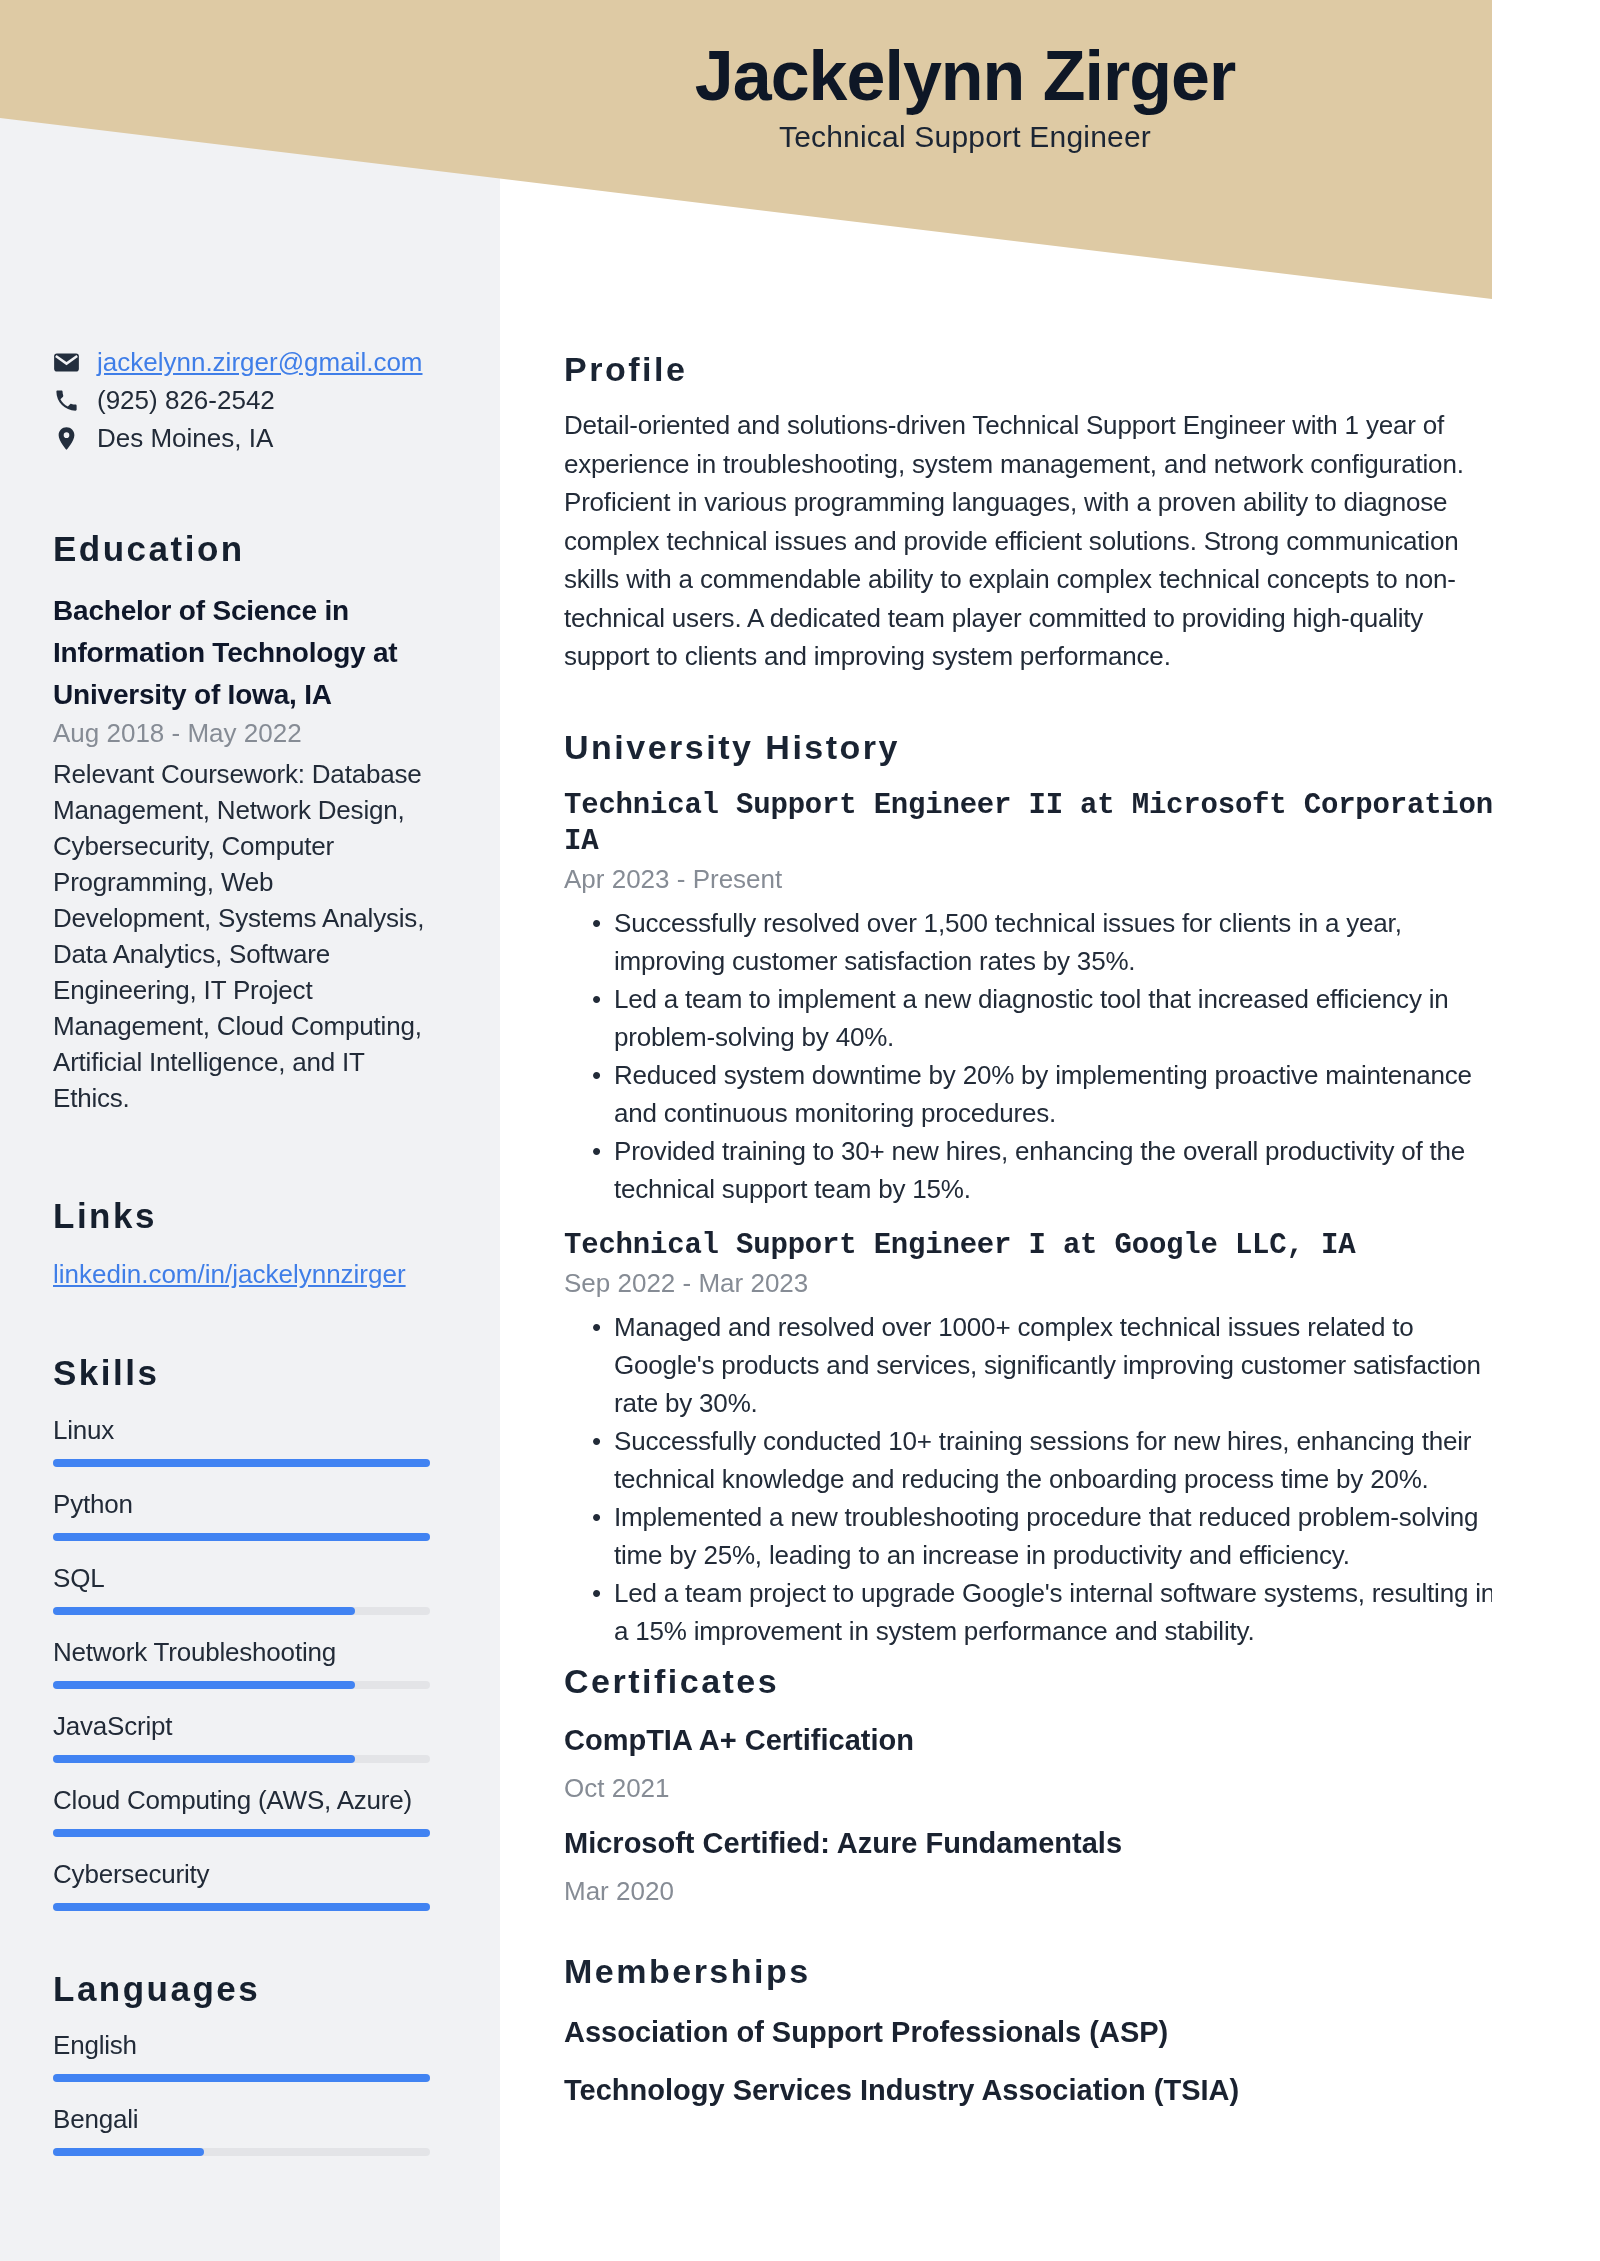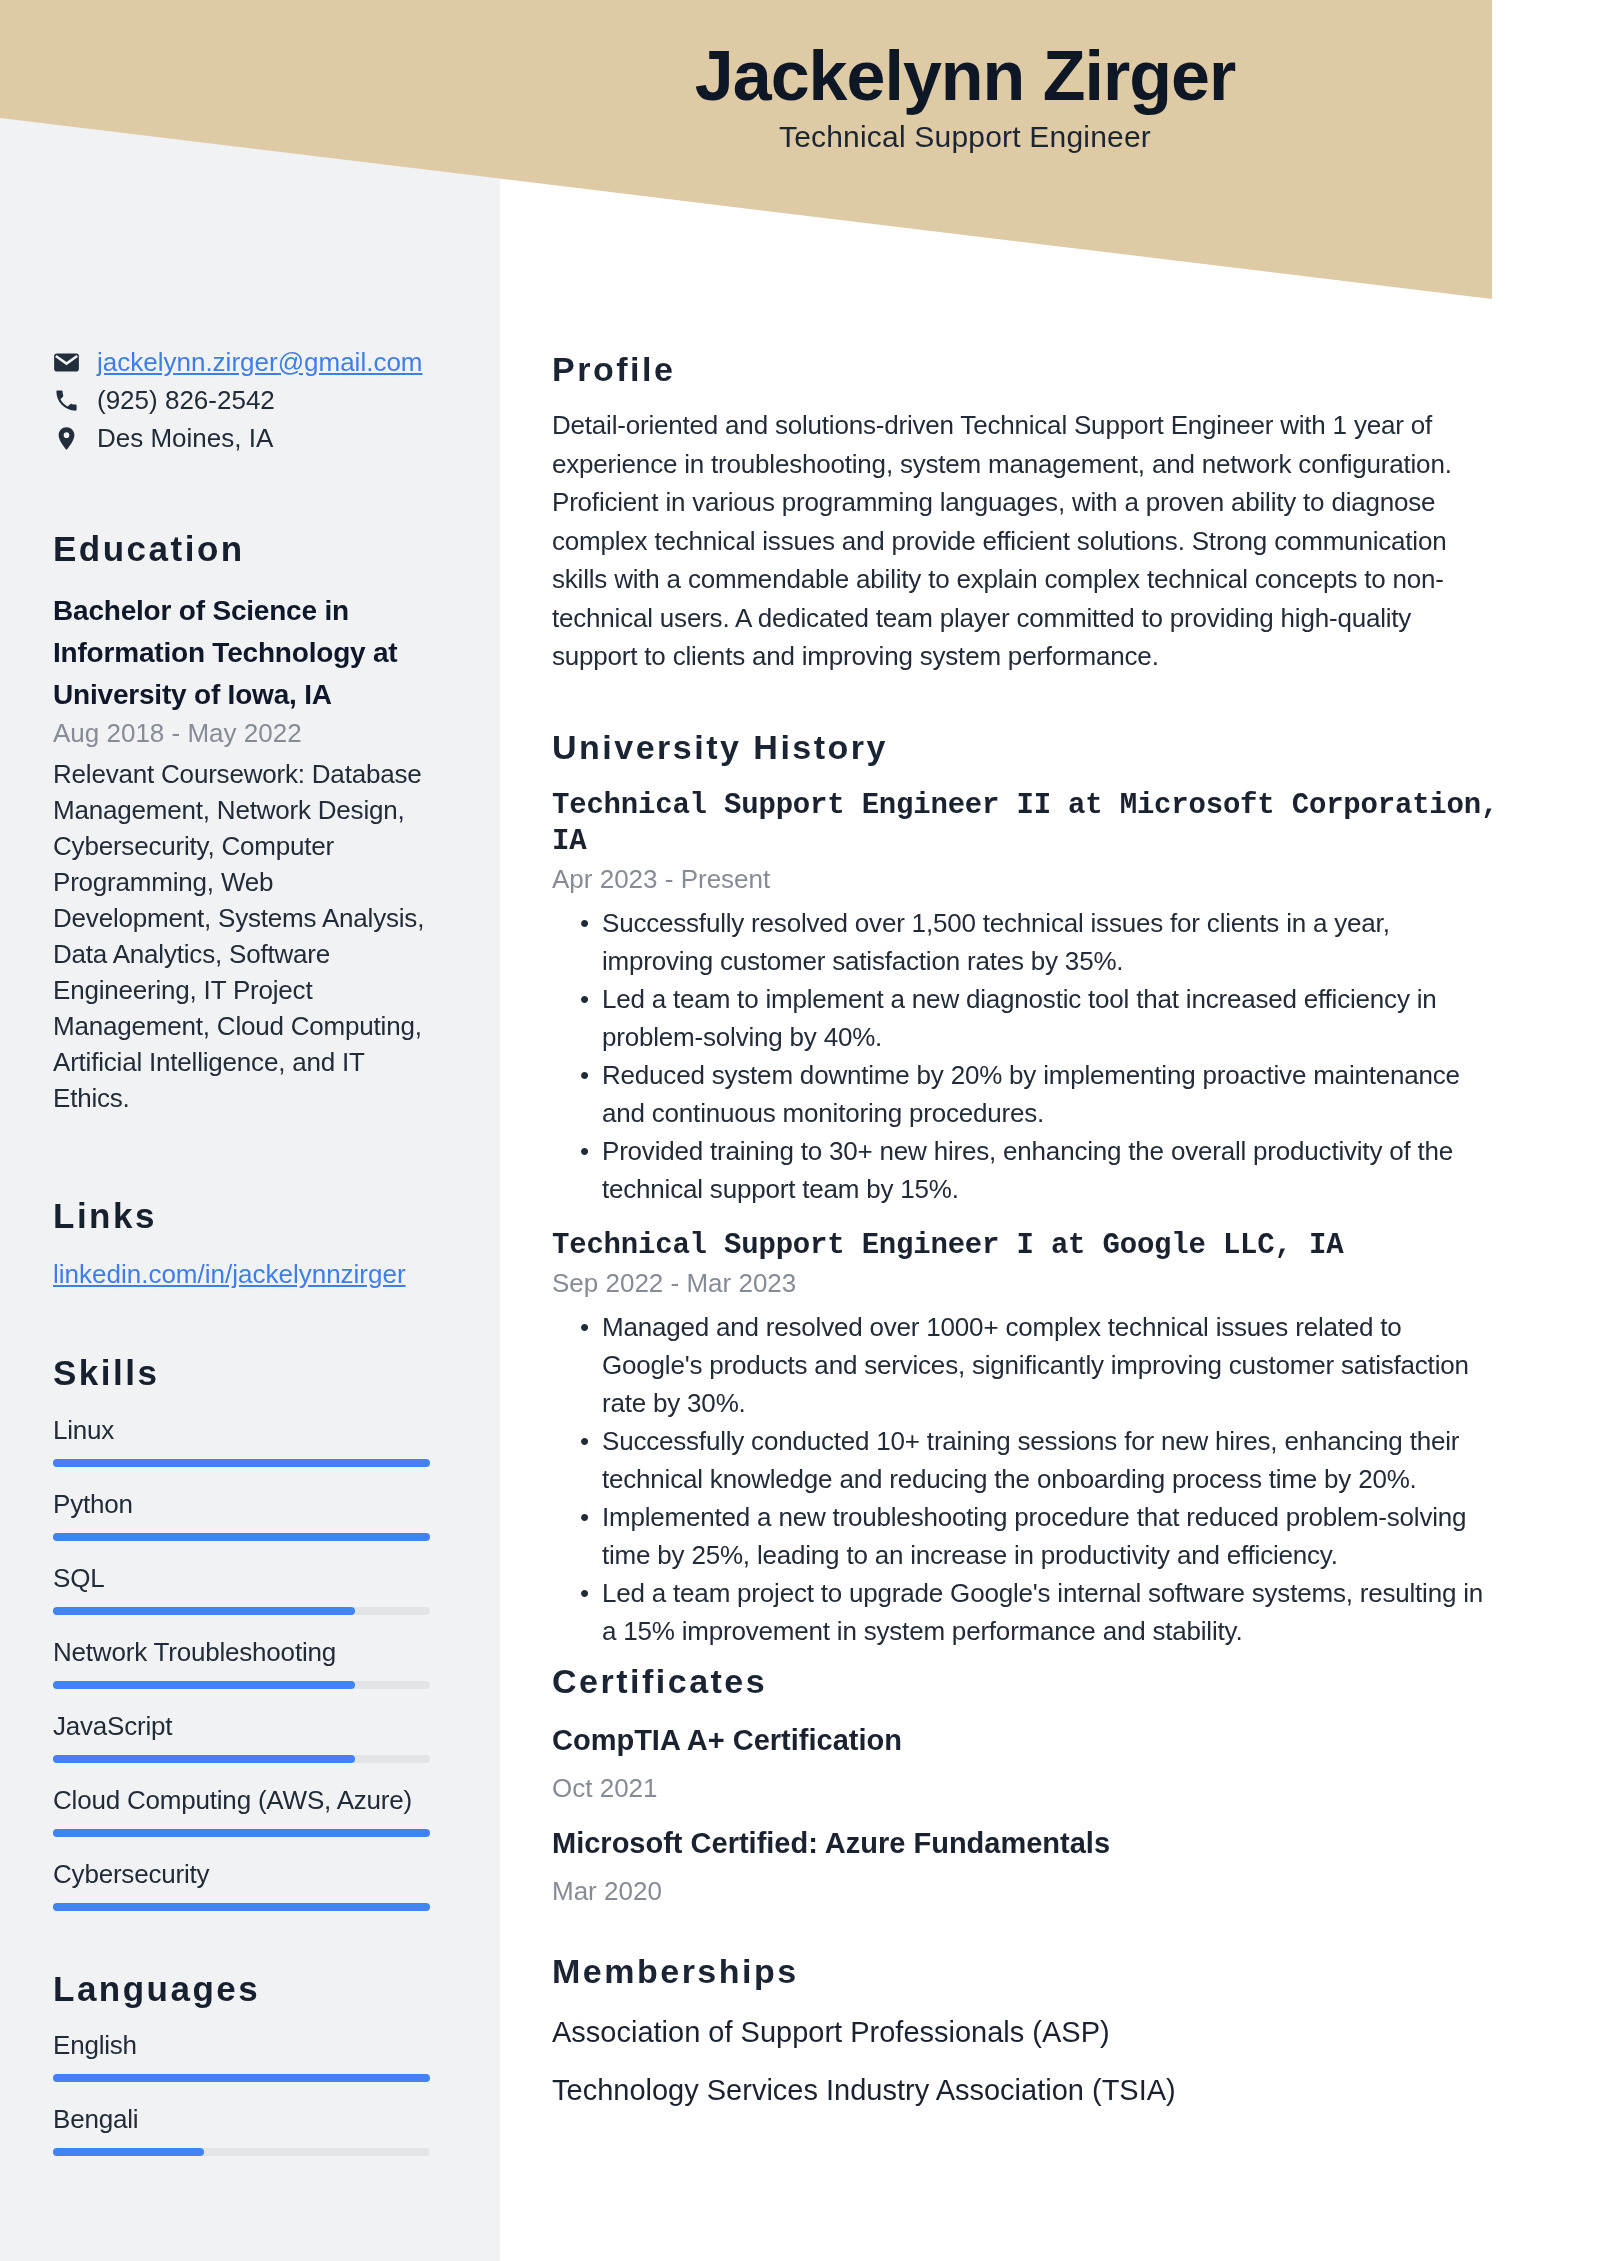--- a/index.html
+++ b/index.html
@@ -34,37 +34,37 @@
   .skill-list{margin-top:23px;}
   .skill{margin-bottom:20px;}
   .skill-label{font-size:26px;line-height:34px;color:#222B38;letter-spacing:-0.2px;}
   .bar{margin-top:12px;width:377px;height:8px;border-radius:6px;background:#E3E4E7;}
   .bar-fill{height:100%;border-radius:6px;background:#4183F2;}
   .languages-heading{margin-top:60px;}
   .lang-list{margin-top:22px;}
 
   
   .main{position:absolute;left:552px;top:0;width:950px;height:2261px;}
-  .main-sec{position:absolute;left:0;width:950px;}
+  .main-sec{position:absolute;left:12px;width:950px;}
   .sec-profile{top:348px;}
   .sec-employment{top:726px;}
   .sec-certificates{top:1660px;}
   .sec-memberships{top:1950px;}
   .main-heading{font-size:34px;line-height:42px;font-weight:bold;color:#1A2433;letter-spacing:2.5px;}
   .profile-text{margin-top:16px;font-size:26px;line-height:38.5px;color:#222B38;letter-spacing:-0.2px;}
   .job{margin-top:20px;}
   .job-name{font-size:29px;line-height:36px;font-weight:bold;color:#1A2230;letter-spacing:-0.2px;font-family:Liberation Mono, monospace;}
   .job-dates{font-size:26px;line-height:34px;color:#868C95;margin-top:2px;}
   .bullets{margin:8px 0 0 0;padding:0;list-style:none;}
   .bullets li{position:relative;padding-left:50px;font-size:26px;line-height:38px;color:#222B38;letter-spacing:-0.2px;}
   .bullets li::before{content:"\2022";position:absolute;left:28px;top:0;color:#222B38;}
   .cert{margin-top:20px;}
   .cert-name{font-size:29px;line-height:36px;font-weight:bold;color:#1A2230;}
   .cert-date{font-size:26px;line-height:34px;color:#868C95;margin-top:13px;}
-  .member{margin-top:22px;font-size:29px;line-height:36px;font-weight:normal;color:#1A2230;}
+  .member{margin-top:22px;font-size:29px;line-height:36px;font-weight:bold;color:#1A2230;}
 </style>
 </head>
 <body>
 
 <div class="page">
 
   <div class="sidebar-bg"></div>
   <div class="band"></div>
 
   <div class="header-text">

